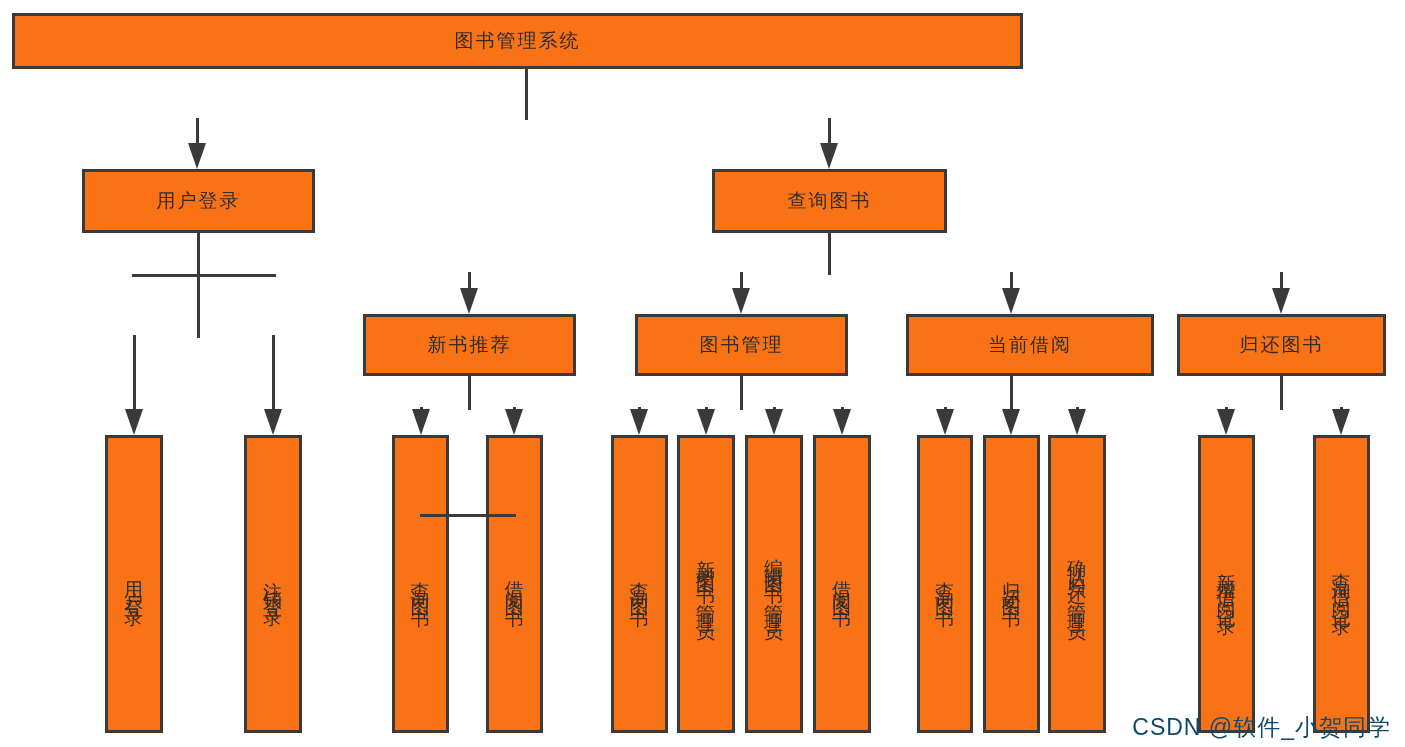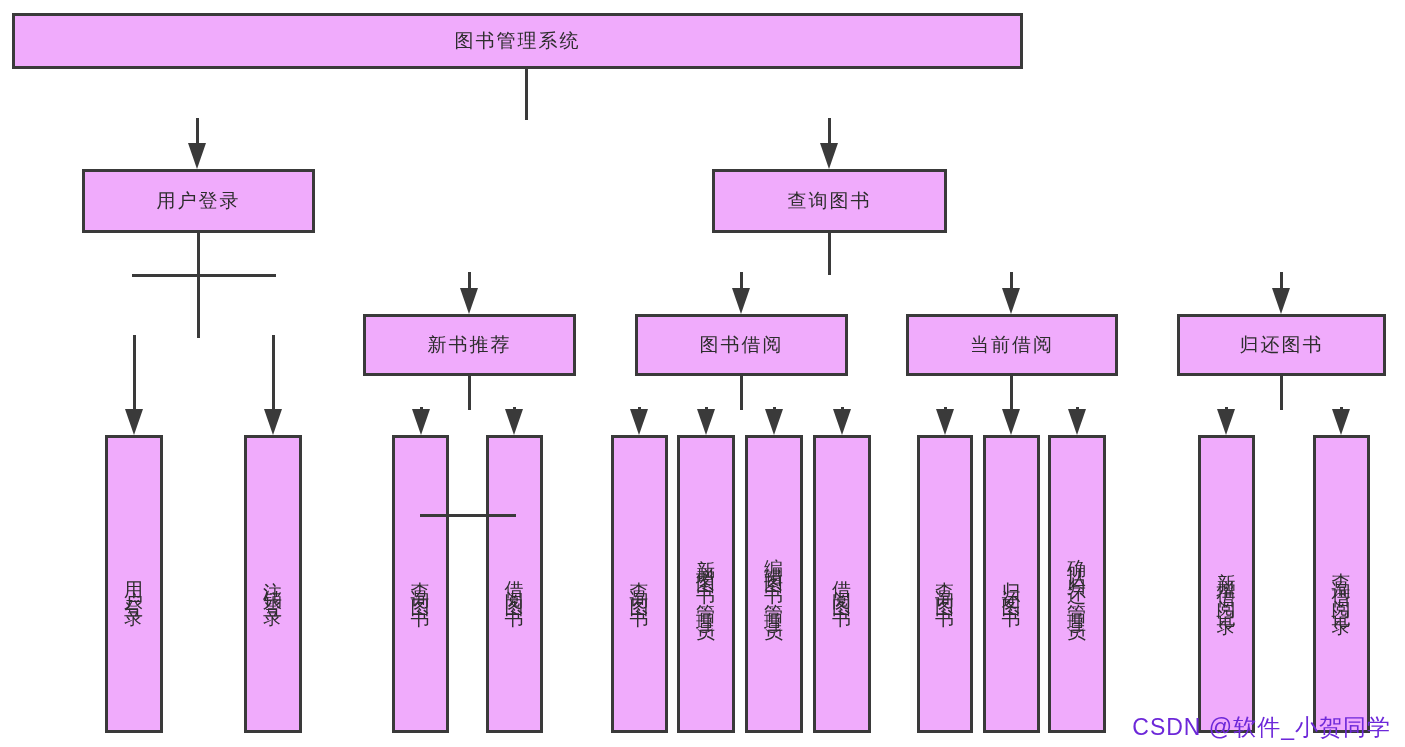--- a/index.html
+++ b/index.html
@@ -1,38 +1,38 @@
 <!DOCTYPE html>
 <html><head>
 <meta charset="utf-8">
 <style>
   html,body{margin:0;padding:0;background:#ffffff;}
   .canvas{
     position:relative;width:1405px;height:747px;background:#ffffff;
     font-family:"Liberation Sans","DejaVu Sans",sans-serif;overflow:hidden;
   }
   .box{
-    position:absolute;box-sizing:border-box;background:#f0abfc;
+    position:absolute;box-sizing:border-box;background:#f97316;
     border:3px solid #3a3a3a;color:#2d2d2d;text-align:center;
   }
   .box.h{display:flex;align-items:center;justify-content:center;
     font-size:19px;letter-spacing:2px;white-space:nowrap;}
   .box.v > span{
     position:absolute;top:50%;left:50%;transform:translate(-50%,-50%);
     writing-mode:vertical-rl;text-orientation:mixed;
     font-size:19px;line-height:1;letter-spacing:9px;white-space:nowrap;color:#2d2d2d;
   }
   .vl{position:absolute;width:3px;background:#3a3a3a;}
   .hl{position:absolute;height:3px;background:#3a3a3a;}
   .arr{position:absolute;width:0;height:0;
     border-left:9px solid transparent;border-right:9px solid transparent;
     border-top:26px solid #3a3a3a;}
   .watermark{
     position:absolute;right:14px;bottom:4px;font-size:23px;letter-spacing:1px;
-    color:#6d28d9;white-space:nowrap;
+    color:#0c4a6e;white-space:nowrap;
   }
 </style>
 </head>
 <body>
 
 <div class="canvas">
 
   <div class="box h" style="left:12px;top:13px;width:1011px;height:56px">
     <span>图书管理系统</span>
   </div>
@@ -41,23 +41,23 @@
     <span>用户登录</span>
   </div>
   <div class="box h" style="left:712px;top:169px;width:235px;height:64px">
     <span>查询图书</span>
   </div>
 
   <div class="box h" style="left:363px;top:314px;width:213px;height:62px">
     <span>新书推荐</span>
   </div>
   <div class="box h" style="left:635px;top:314px;width:213px;height:62px">
-    <span>图书借阅</span>
+    <span>图书管理</span>
   </div>
-  <div class="box h" style="left:906px;top:314px;width:212px;height:62px">
+  <div class="box h" style="left:906px;top:314px;width:248px;height:62px">
     <span>当前借阅</span>
   </div>
   <div class="box h" style="left:1177px;top:314px;width:209px;height:62px">
     <span>归还图书</span>
   </div>
 
   <div class="box v" style="left:105px;top:435px;width:58px;height:298px">
     <span>用户登录</span>
   </div>
   <div class="box v" style="left:244px;top:435px;width:58px;height:298px">

